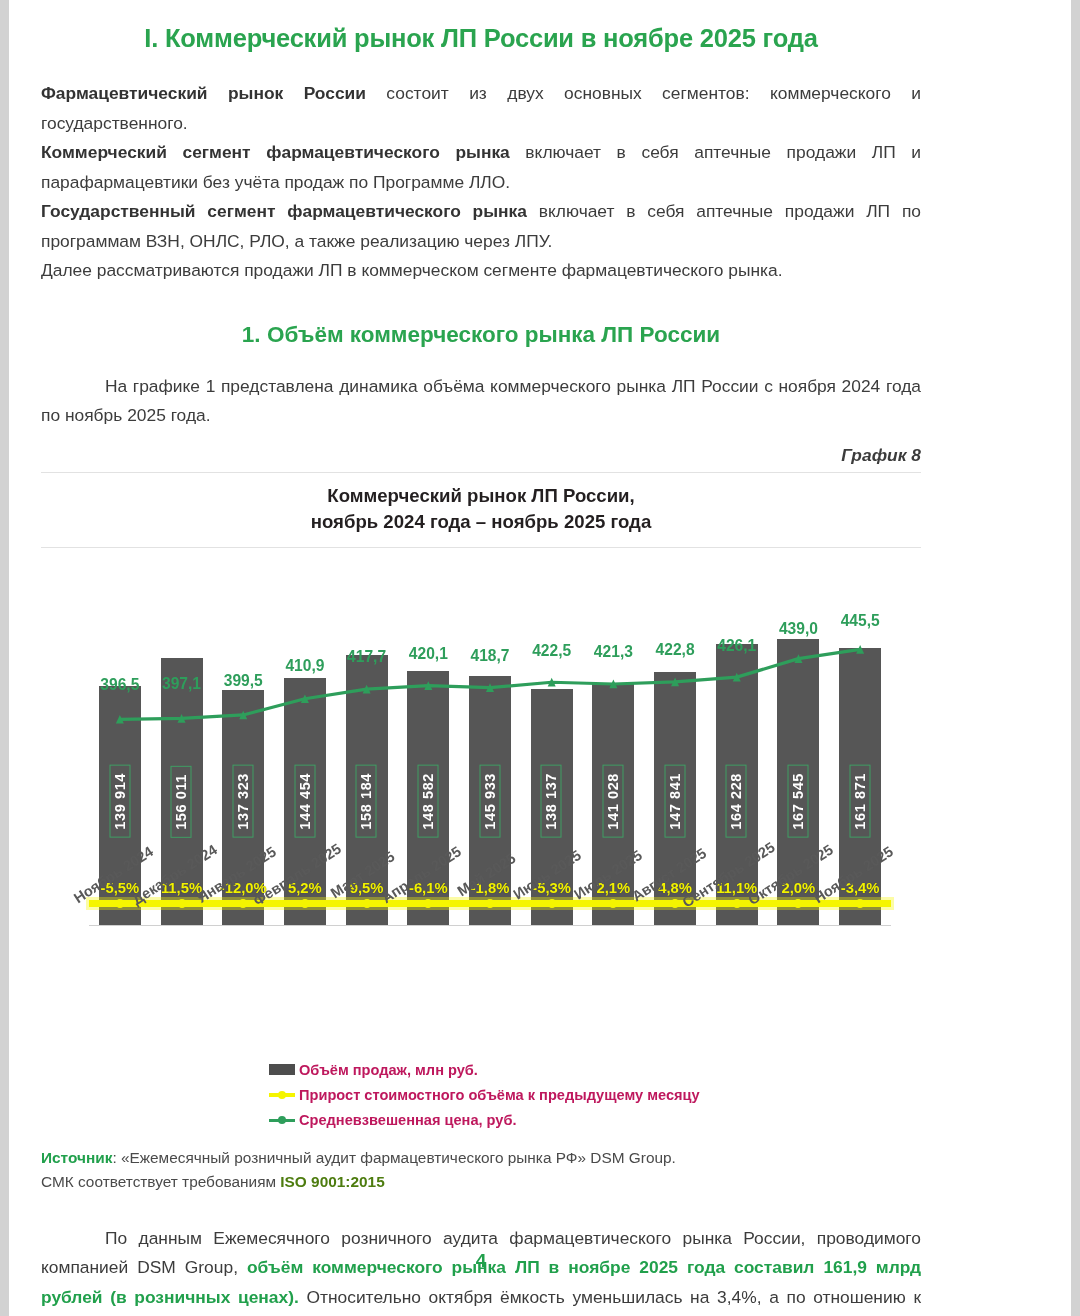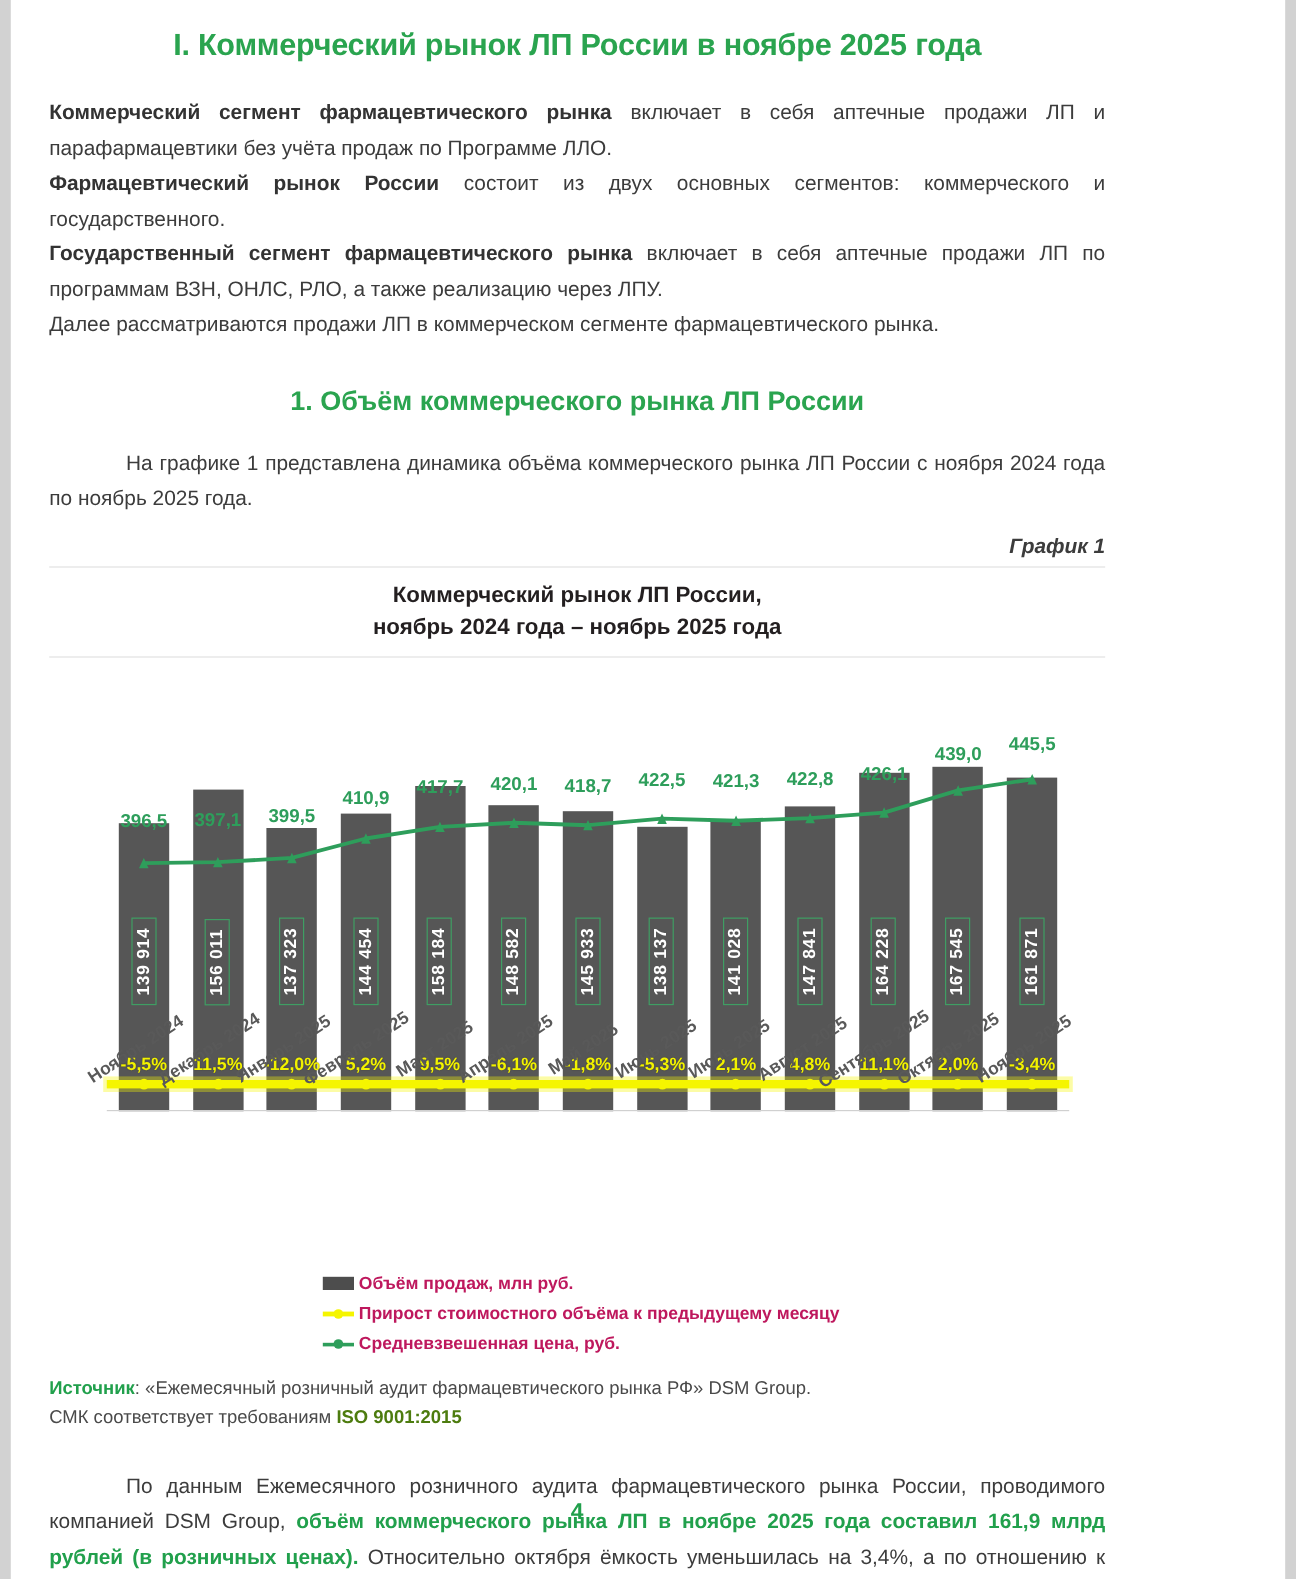--- a/index.html
+++ b/index.html
@@ -282,30 +282,30 @@
 </style>
 </head>
 <body>
 
 <div class="page">
  <div class="page-inner">
   <div class="content">
 
     <h1 class="doc-title">I. Коммерческий рынок ЛП России в ноябре 2025 года</h1>
 
+    <p class="body"><span class="b">Фармацевтический рынок России</span><span> состоит из двух основных сегментов: коммерческого и государственного.</span></p>
     <p class="body"><span class="b">Коммерческий сегмент фармацевтического рынка</span><span> включает в себя аптечные продажи ЛП и парафармацевтики без учёта продаж по Программе ЛЛО.</span></p>
-    <p class="body"><span class="b">Фармацевтический рынок России</span><span> состоит из двух основных сегментов: коммерческого и государственного.</span></p>
     <p class="body"><span class="b">Государственный сегмент фармацевтического рынка</span><span> включает в себя аптечные продажи ЛП по программам ВЗН, ОНЛС, РЛО, а также реализацию через ЛПУ.</span></p>
     <p class="body">Далее рассматриваются продажи ЛП в коммерческом сегменте фармацевтического рынка.</p>
 
     <h2 class="section-title">1. Объём коммерческого рынка ЛП России</h2>
 
     <p class="body indent">На графике 1 представлена динамика объёма коммерческого рынка ЛП России с ноября 2024 года по ноябрь 2025 года.</p>
 
-    <p class="caption-right">График 1</p>
+    <p class="caption-right">График 8</p>
 
     <div class="chart-block">
       <div class="rule"></div>
       <div class="chart-title">
         <div>Коммерческий рынок ЛП России,</div>
         <div>ноябрь 2024 года – ноябрь 2025 года</div>
       </div>
       <div class="rule"></div>
 
       <div class="plot-wrap">

